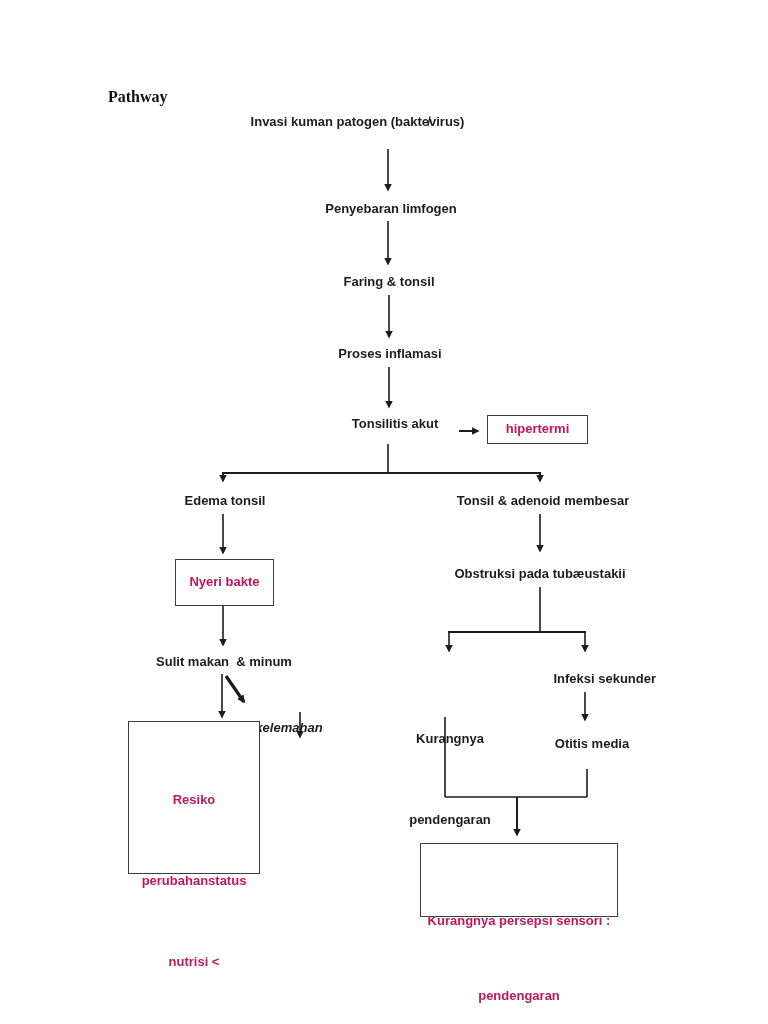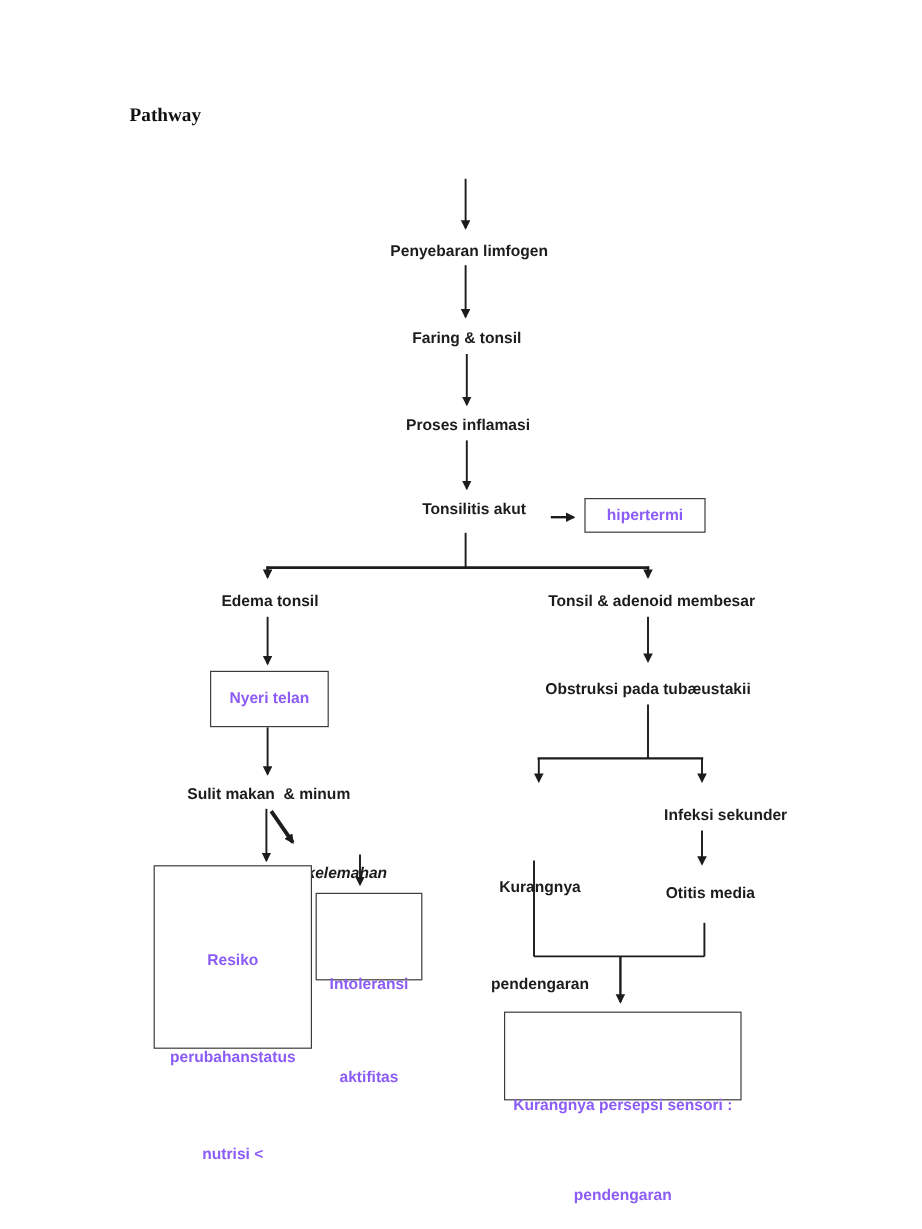--- a/index.html
+++ b/index.html
@@ -34,21 +34,21 @@
     line-height: 15px;
   }
   .node.two-line { line-height: 27px; }
   .dbox {
     position: absolute;
     border: 1.5px solid #3d3d3d;
     background: #ffffff;
     box-sizing: border-box;
     font-size: 13px;
     font-weight: bold;
-    color: #8b5cf6;
+    color: #be185d;
     text-align: center;
     white-space: pre;
   }
   .dbox .bline { display: block; }
   svg.connectors {
     position: absolute;
     left: 0;
     top: 0;
     width: 768px;
     height: 1024px;
@@ -95,20 +95,21 @@
 
       <line x1="445" y1="717" x2="445" y2="797"></line>
       <line x1="587" y1="769" x2="587" y2="797"></line>
       <line x1="445" y1="797" x2="587" y2="797"></line>
       <line x1="517" y1="797" x2="517" y2="835" stroke-width="2" marker-end="url(#arr)"></line>
     </g>
   </svg>
 
   <div class="title">Pathway</div>
 
+  <div class="node" style="left:240px; top:114px; width:235px;">Invasi kuman patogen (bakte̸virus)</div>
 
   <div class="node" style="left:311px; top:201px; width:160px;">Penyebaran limfogen</div>
 
   <div class="node" style="left:328px; top:274px; width:122px;">Faring &amp; tonsil</div>
 
   <div class="node" style="left:330px; top:346px; width:120px;">Proses inflamasi</div>
 
   <div class="node" style="left:340px; top:416px; width:110px;">Tonsilitis akut</div>
 
   <div class="node" style="left:165px; top:493px; width:120px;">Edema tonsil</div>
@@ -125,33 +126,29 @@
     <span class="bline" style="display:block">Kurangnya</span>
     <span class="bline" style="display:block">pendengaran</span>
   </div>
 
   <div class="node" style="left:536px; top:671px; width:120px;text-align:right;">Infeksi sekunder</div>
 
   <div class="node" style="left:547px; top:736px; width:90px;">Otitis media</div>
 
   <div class="dbox" style="left:487px; top:415px; width:101px; height:29px; line-height:26px;">hipertermi</div>
 
-  <div class="dbox" style="left:175px; top:559px; width:99px; height:47px; line-height:44px;">Nyeri telan</div>
+  <div class="dbox" style="left:175px; top:559px; width:99px; height:47px; line-height:44px;">Nyeri bakte</div>
 
   <div class="dbox" style="left:128px; top:721px; width:132px; height:153px; padding-top:10px; line-height:27px;">
     <span class="bline">Resiko</span>
     <span class="bline">perubahanstatus</span>
     <span class="bline">nutrisi &lt;</span>
     
     
   </div>
 
-  <div class="dbox" style="left:263px; top:744px; width:89px; height:73px; padding-top:10px; line-height:26px;">
-    <span class="bline">Intoleransi</span>
-    <span class="bline">aktifitas</span>
-  </div>
 
   <div class="dbox" style="left:420px; top:843px; width:198px; height:74px; padding-top:14px; line-height:25px;">
     <span class="bline">Kurangnya persepsi sensori :</span>
     <span class="bline">pendengaran</span>
   </div>
 
 </div>
 
 </body></html>

